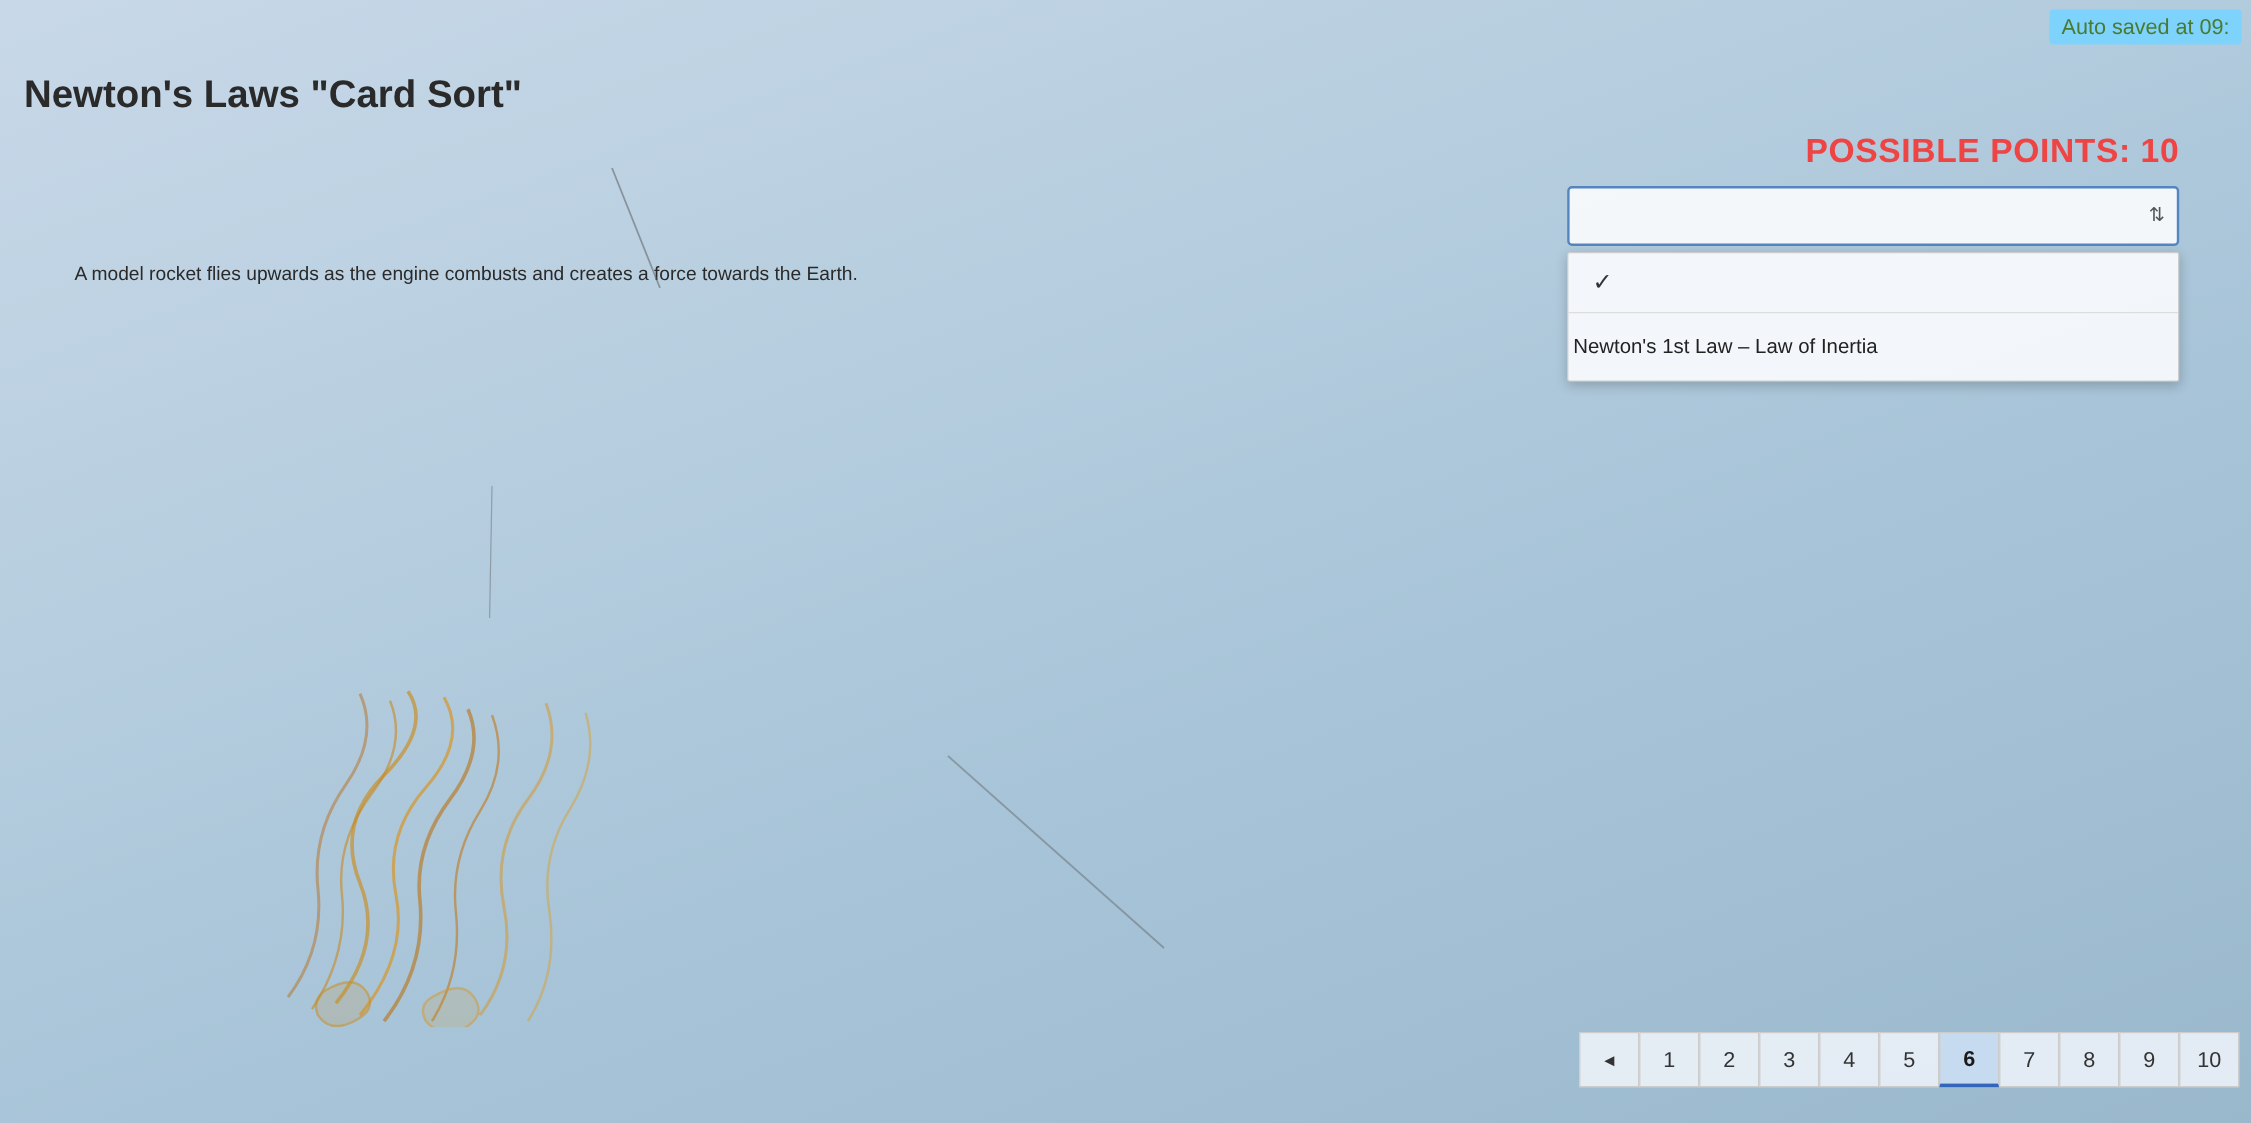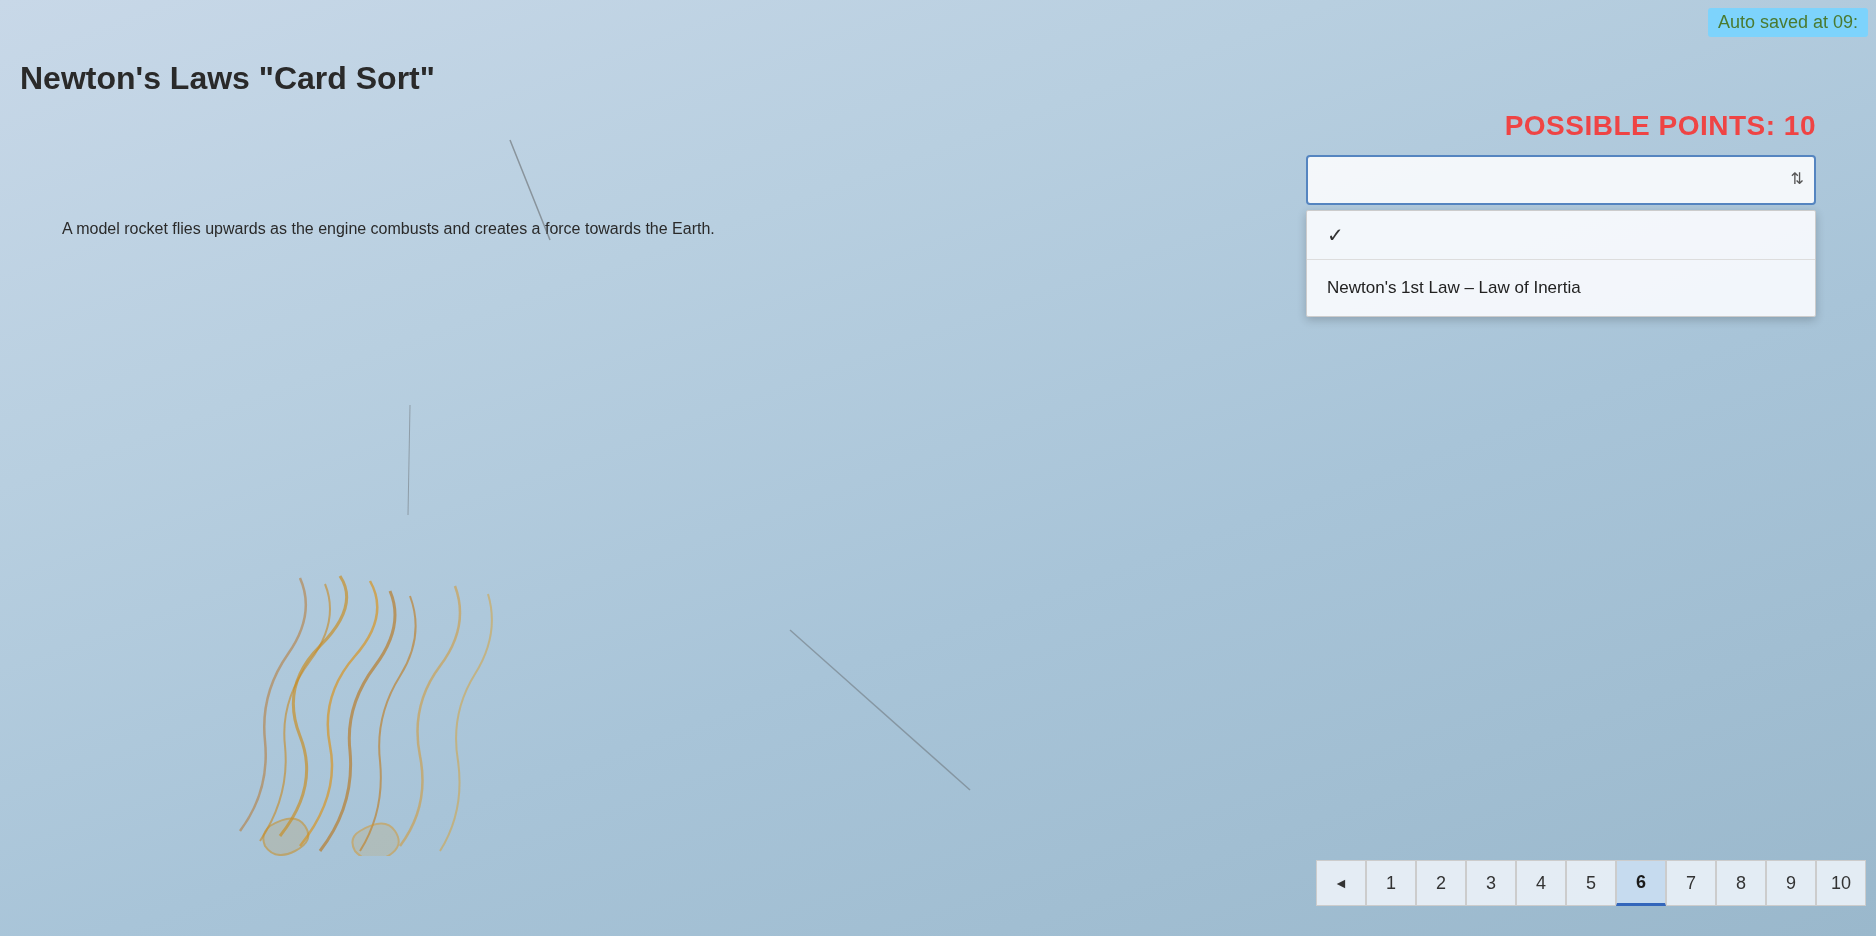--- a/index.html
+++ b/index.html
@@ -93,21 +93,21 @@
       left: 0;
       width: 100%;
       background: rgba(245, 248, 252, 0.97);
       border: 1px solid #ccc;
       border-radius: 2px;
       box-shadow: 0 3px 10px rgba(0,0,0,0.2);
       z-index: 100;
     }
 
     .dropdown-item {
-      padding: 18px 20px;
+      padding: 18px 4px;
       font-size: 17px;
       color: #222;
       border-bottom: 1px solid #ddd;
       cursor: pointer;
       background: transparent;
       transition: background 0.1s;
     }
 
     .dropdown-item:last-child {
       border-bottom: none;

